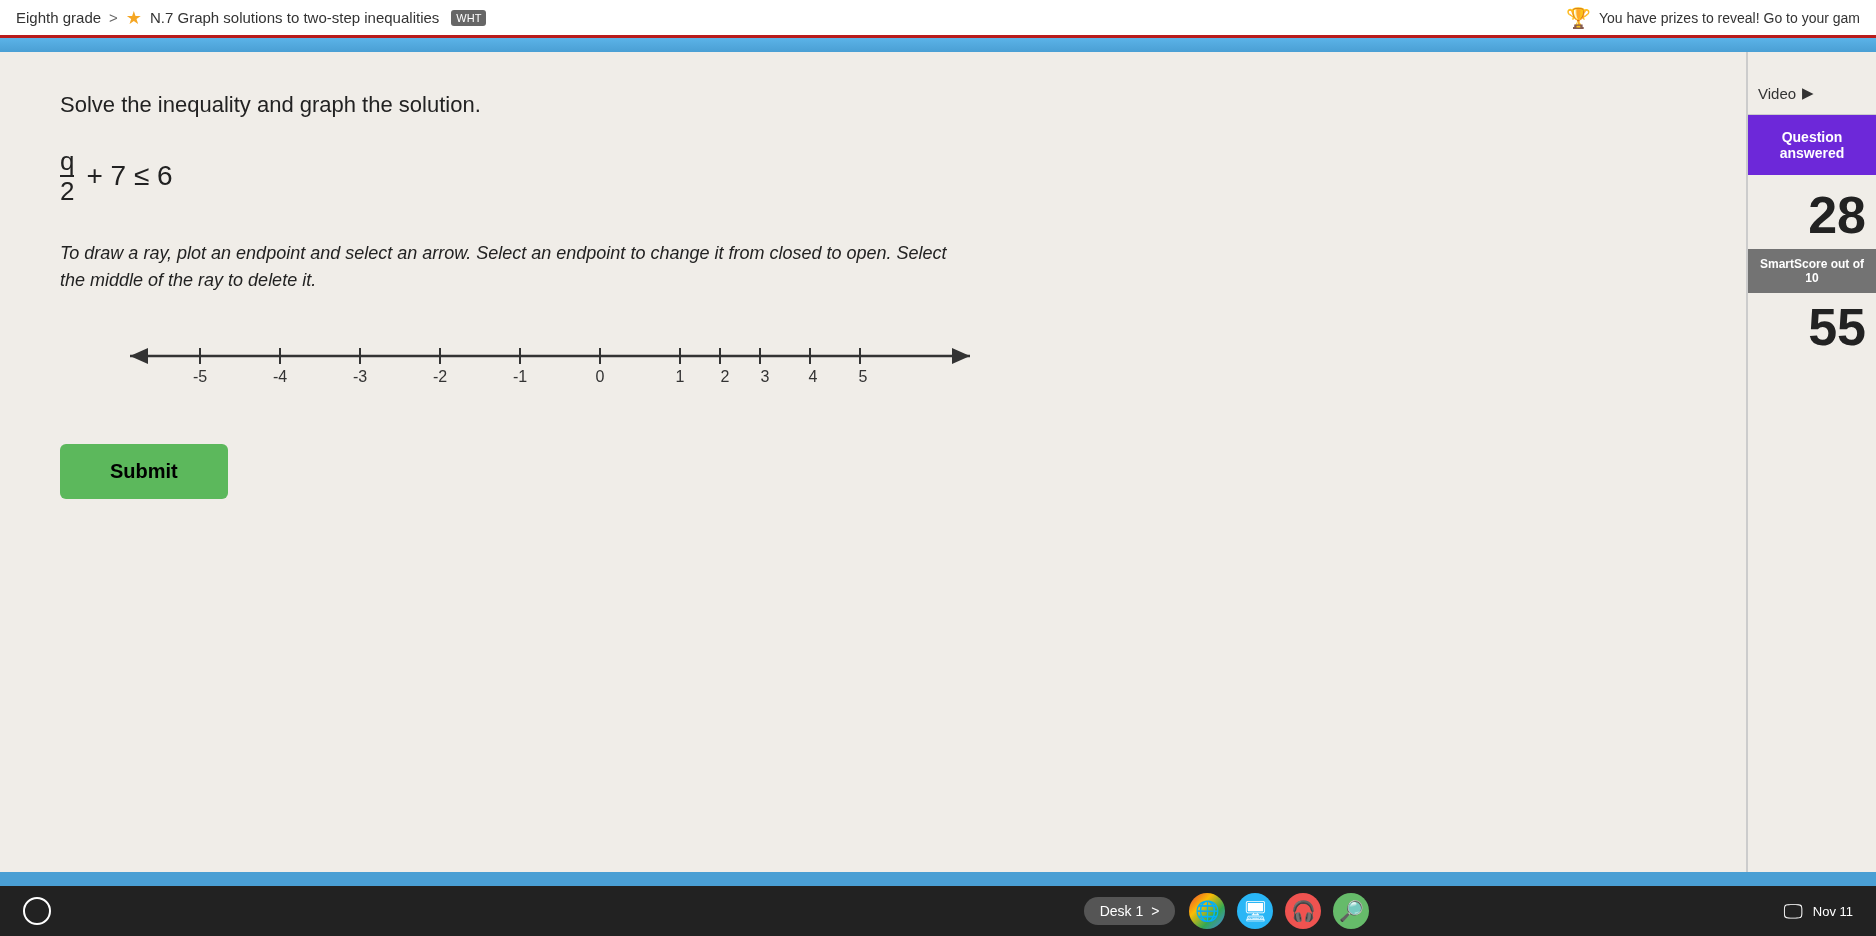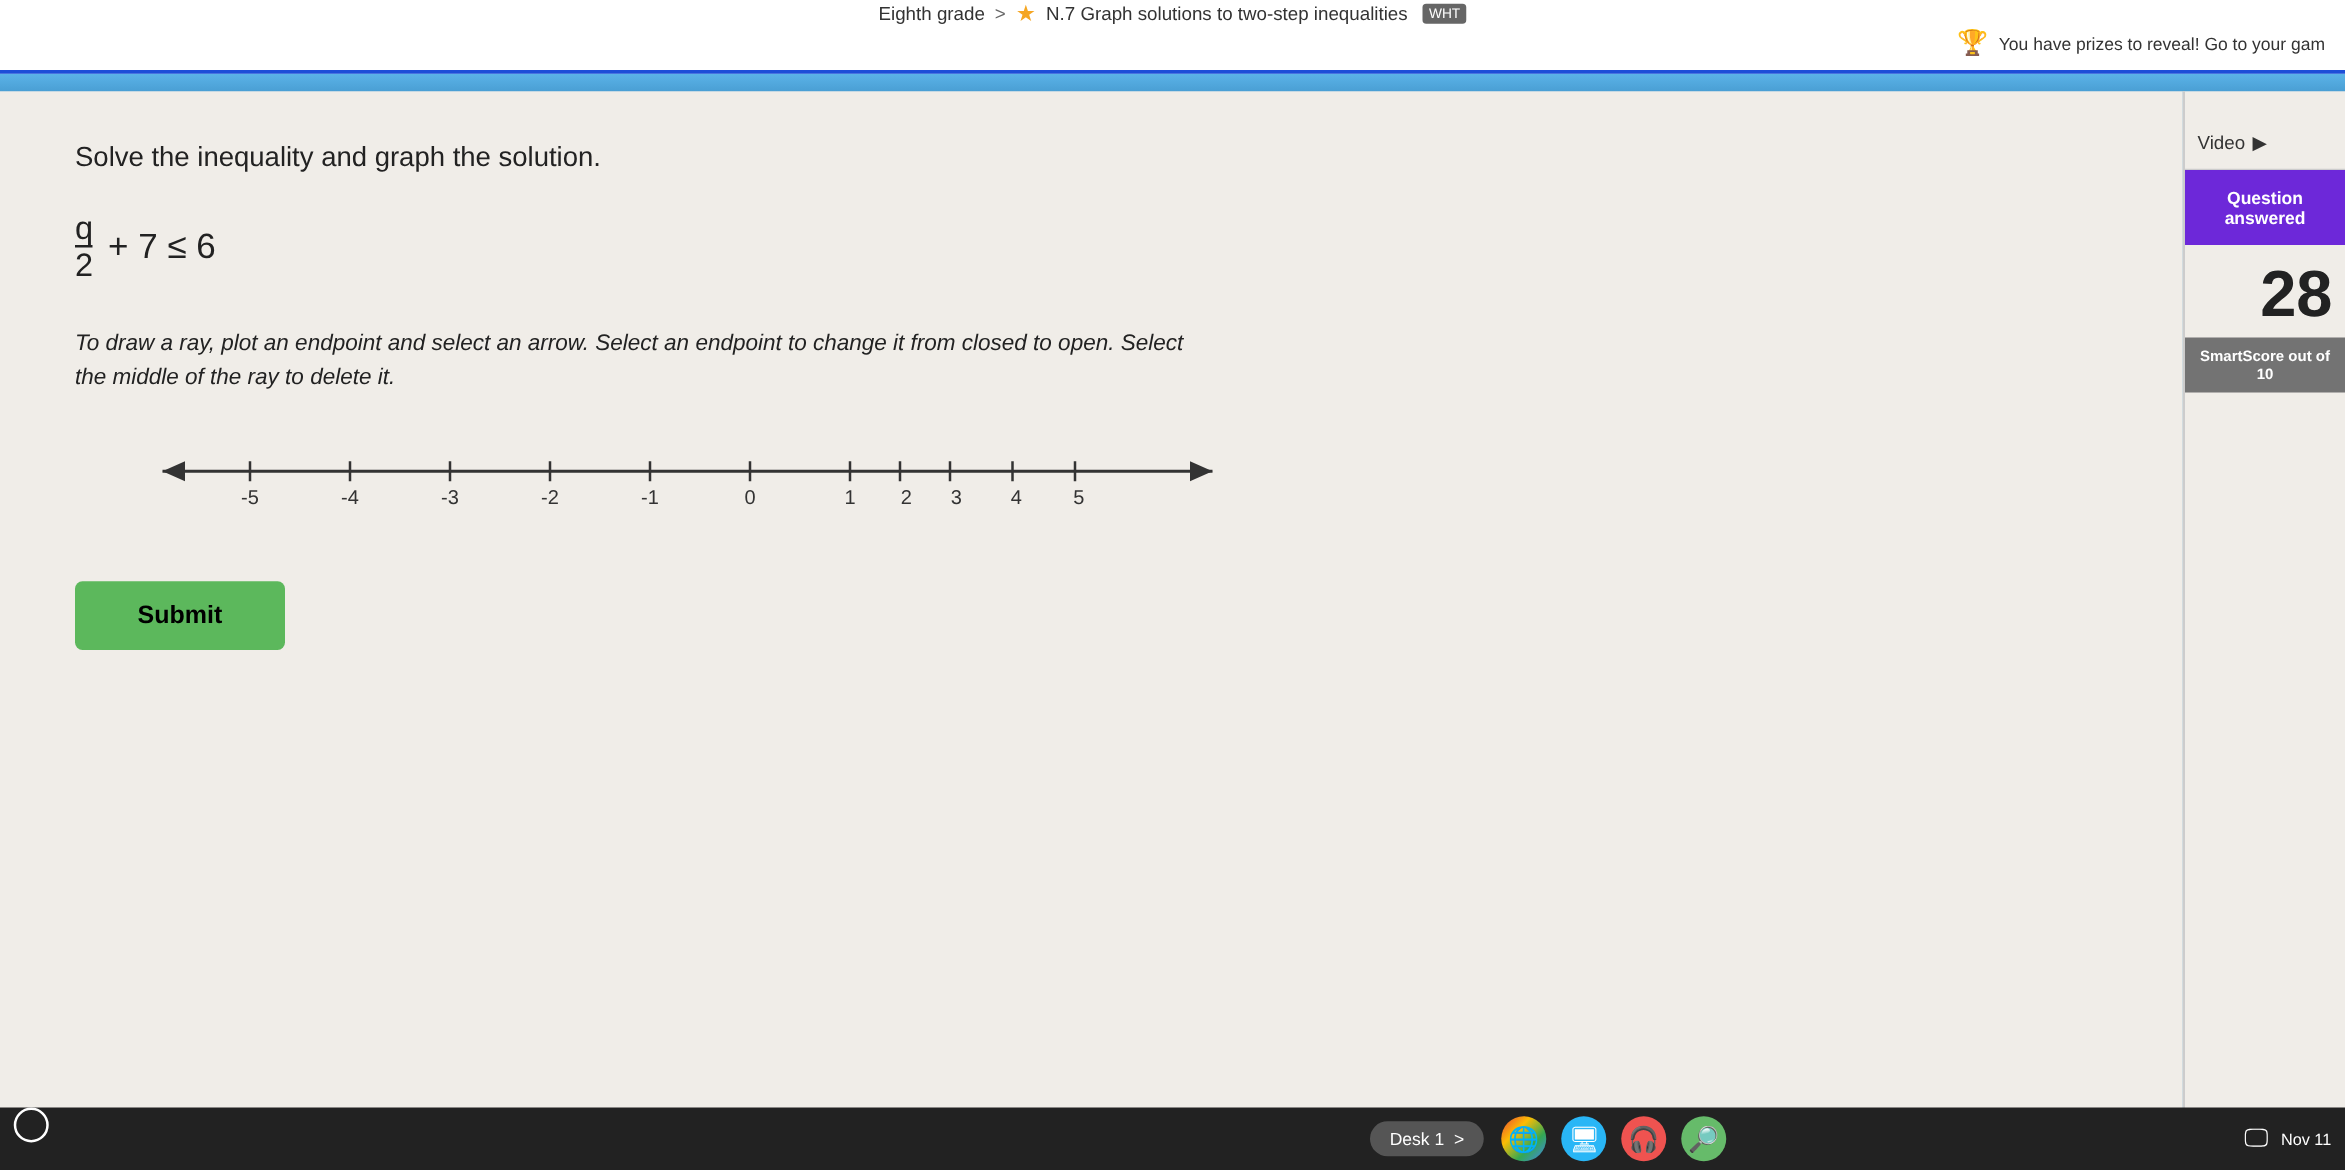--- a/index.html
+++ b/index.html
@@ -8,28 +8,27 @@
       height: 936px;
       overflow: hidden;
       font-family: Arial, sans-serif;
       background: #4a9fd4;
       position: relative;
     }
 
     
     .top-nav {
       background: white;
-      height: 59px;
+      height: 38px;
       display: flex;
       align-items: center;
       padding: 0 16px;
-      border-bottom: 3px solid #1d4ed8;
+      border-bottom: 3px solid #b91c1c;
       position: relative;
       z-index: 10;
-      flex-direction: column;
     }
     .breadcrumb {
       display: flex;
       align-items: center;
       gap: 8px;
       font-size: 15px;
       color: #333;
     }
     .breadcrumb-separator {
       color: #666;
@@ -224,21 +223,22 @@
 
     
     .taskbar {
       position: absolute;
       bottom: 0;
       left: 0;
       width: 100%;
       height: 50px;
       background: #222;
       display: flex;
-      padding: 0 11px;
+      align-items: center;
+      padding: 0 23px;
       gap: 16px;
       z-index: 20;
       margin-top: 16px;
     }
 
     .taskbar-circle {
       width: 28px;
       height: 28px;
       border-radius: 50%;
       border: 2px solid white;
@@ -377,20 +377,21 @@
   <div class="right-sidebar">
     <div class="sidebar-video">
       <span>Video</span>
       <span>▶</span>
     </div>
     <div class="sidebar-question-btn">Question answered</div>
     <div class="question-number">28</div>
     <div class="smarts-section">
       <span>SmartScore out of 10</span>
     </div>
+    <div class="smarts-number">55</div>
   </div>
 
 </div>
 
 <div class="taskbar">
   <div class="taskbar-circle"></div>
 
   <div style="margin-left:auto; display:flex; align-items:center; gap:14px;">
     <div class="taskbar-desk">
       <span>Desk 1</span>

